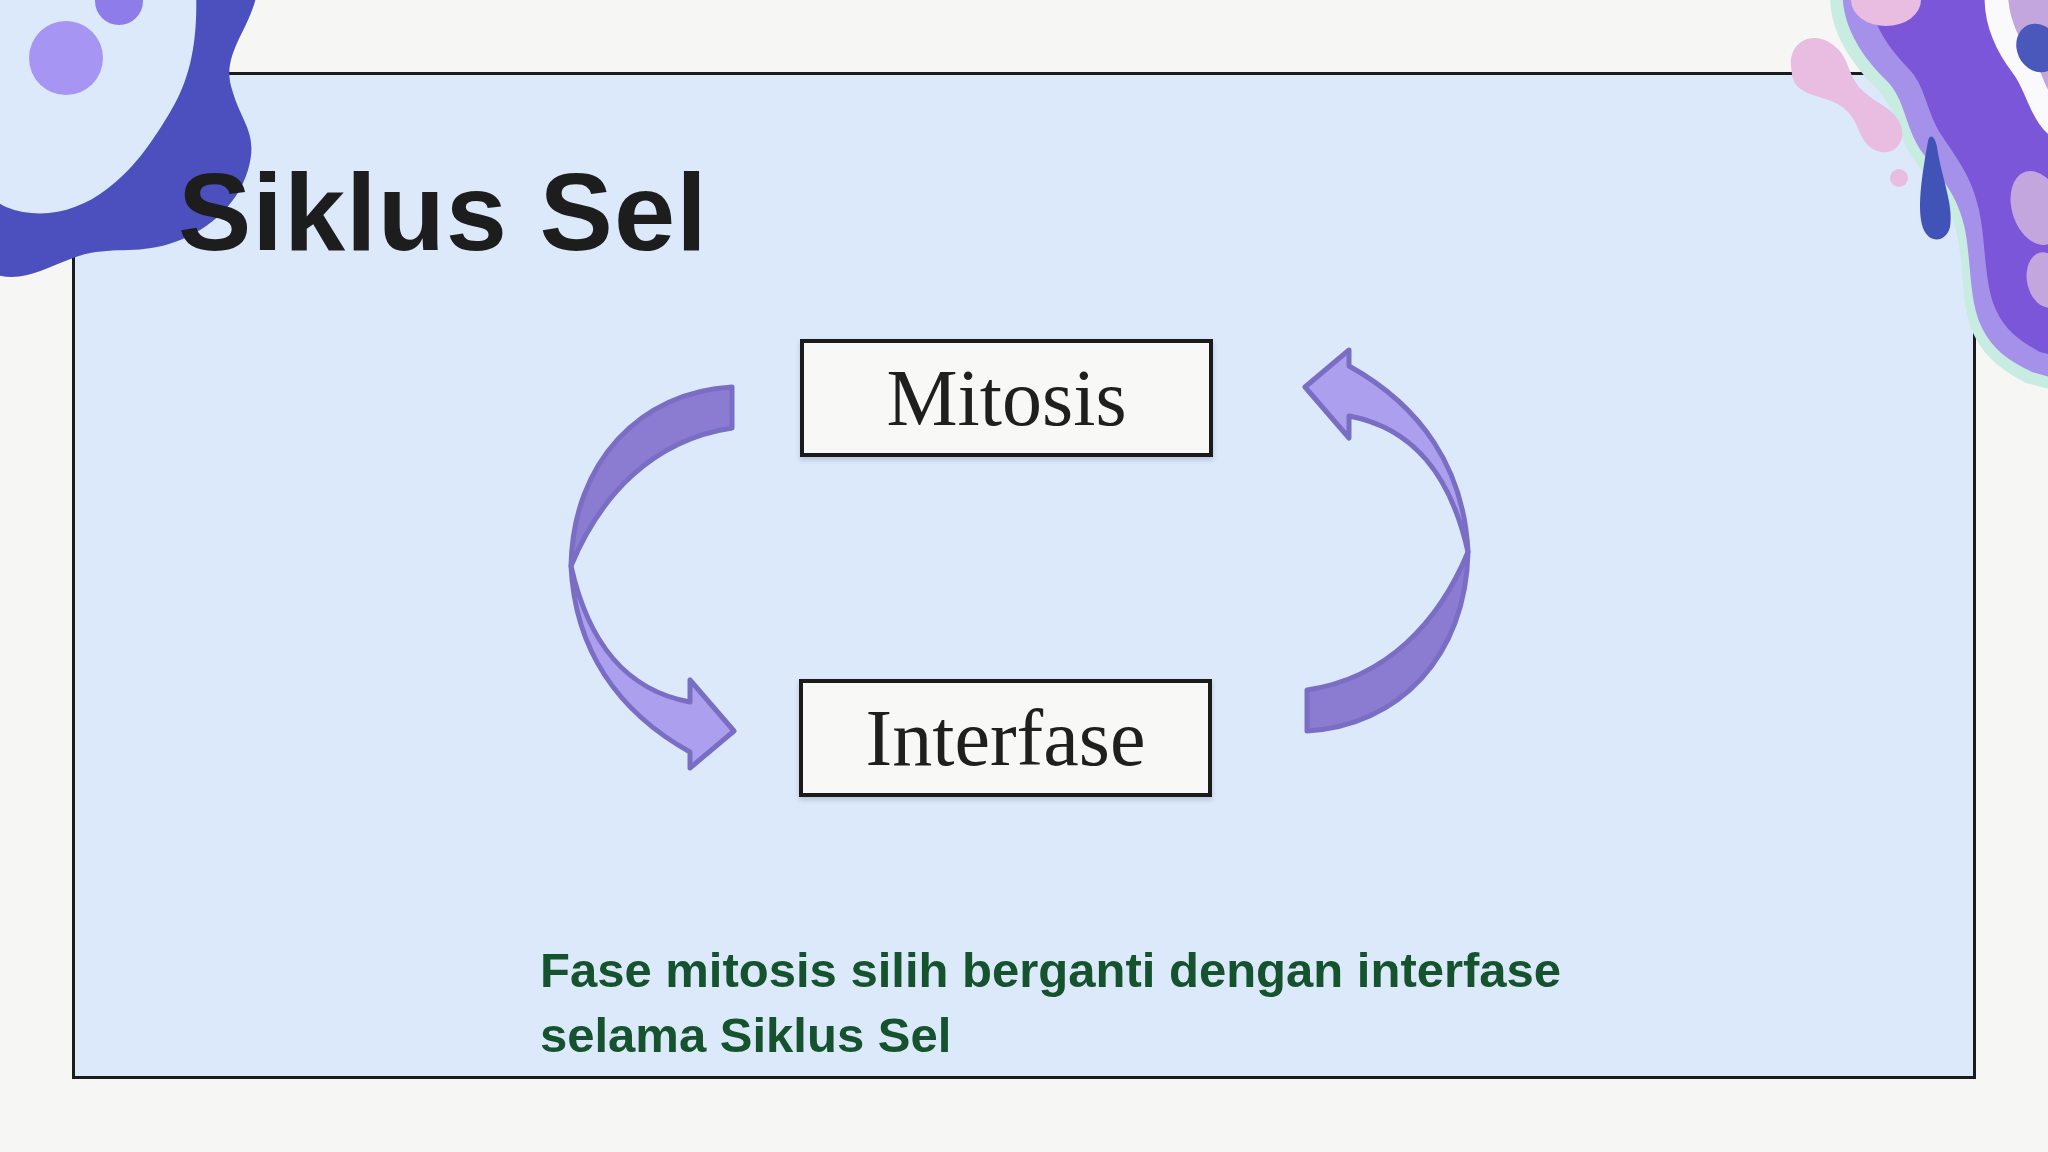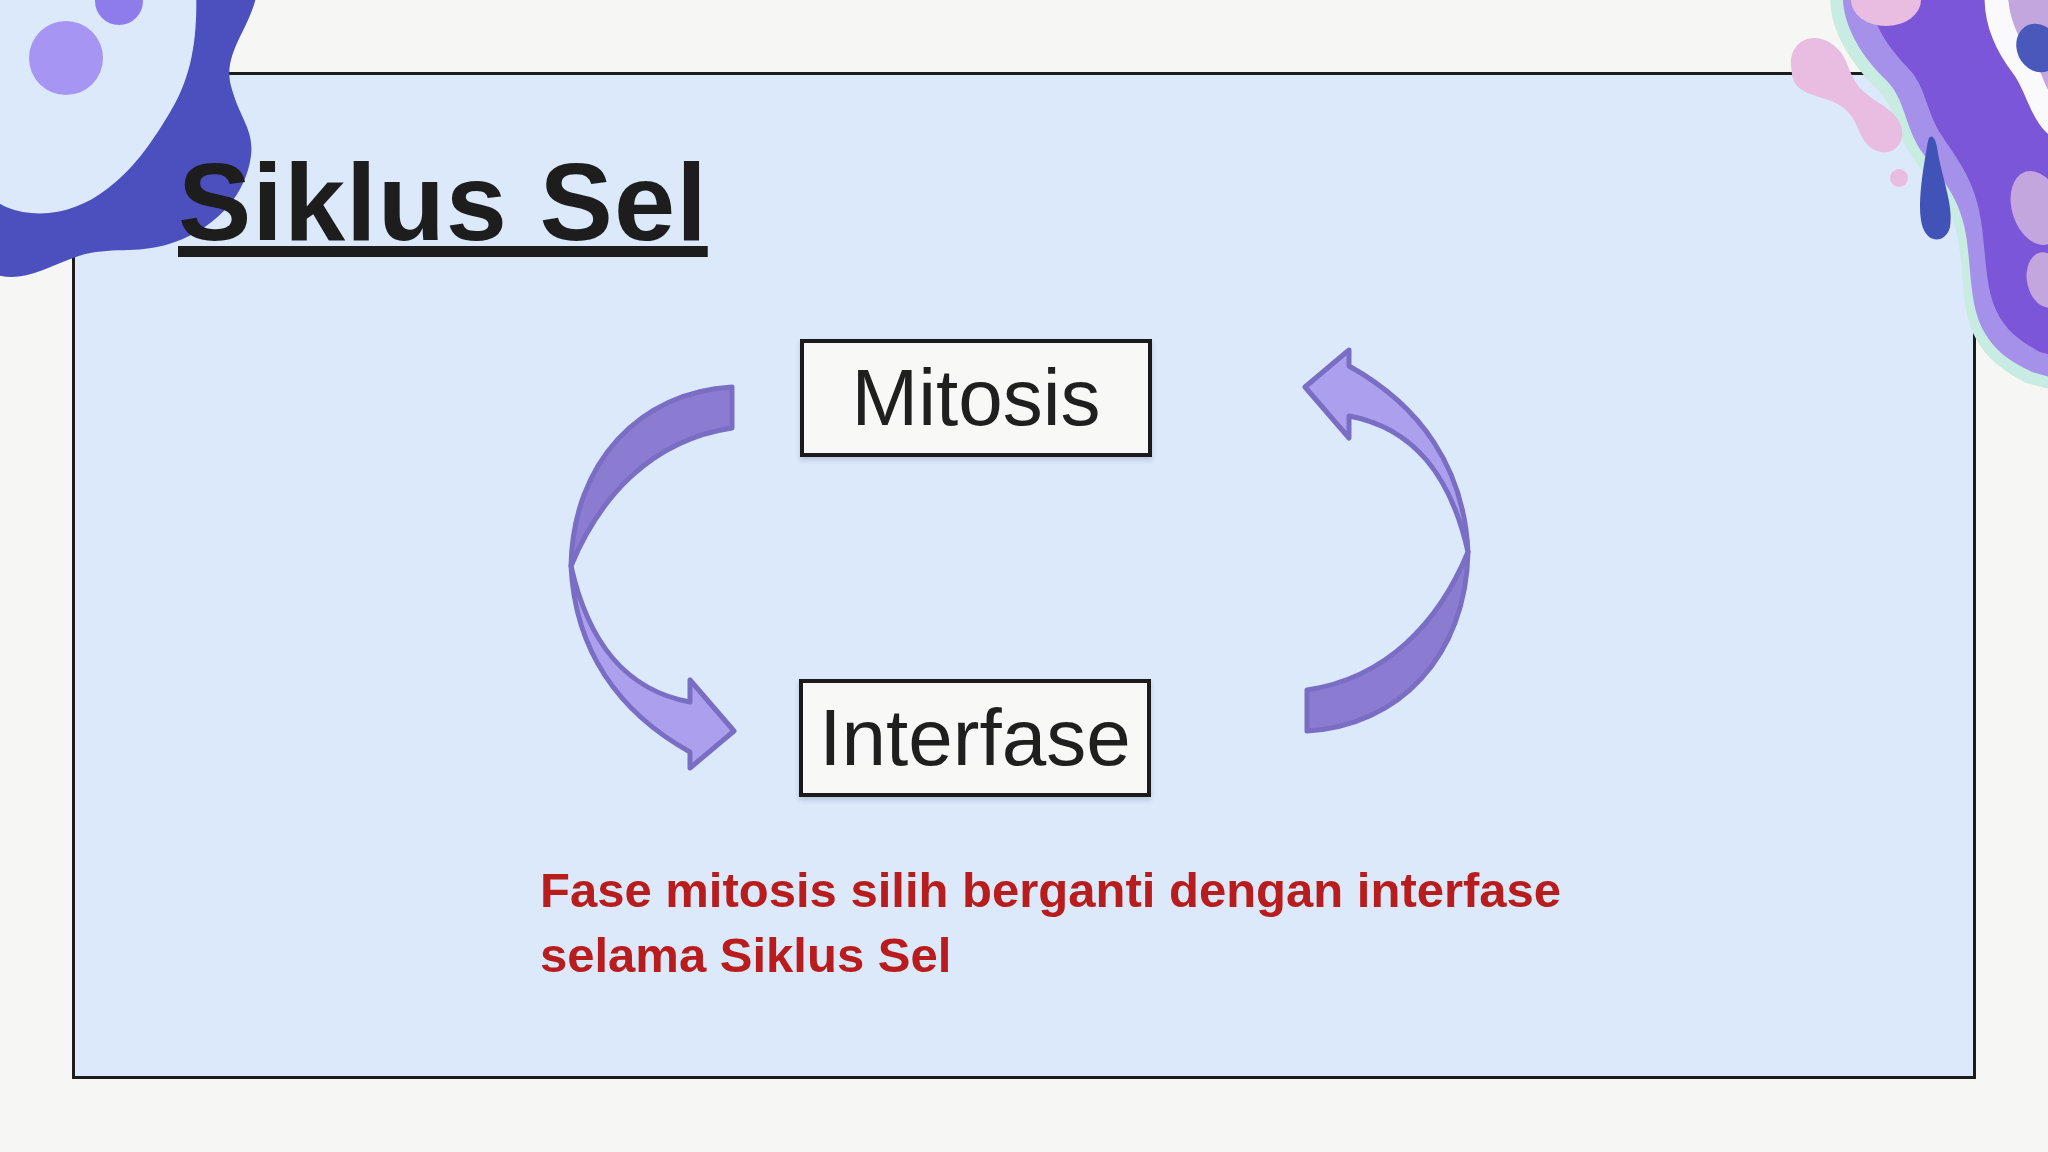--- a/index.html
+++ b/index.html
@@ -1,31 +1,31 @@
 <!DOCTYPE html>
 <html><head>
 <meta charset="utf-8">
 <style>
   html,body{margin:0;padding:0;background:#F6F6F4;}
   .stage{position:relative;width:2048px;height:1152px;overflow:hidden;
          background:#F6F6F4;font-family:"Liberation Sans",sans-serif;}
   .panel{position:absolute;left:72px;top:72px;width:1904px;height:1007px;
          box-sizing:border-box;background:#DBE9FB;border:3px solid #1C1C1C;}
   .deco{position:absolute;left:0;top:0;width:2048px;height:1152px;pointer-events:none;}
-  .title{position:absolute;left:178px;top:138px;margin:0;
-         font-size:110px;font-weight:bold;letter-spacing:1px;color:#1D1D1D;text-decoration:underline;}
-  .node{position:absolute;width:352px;height:118px;box-sizing:border-box;
+  .title{position:absolute;left:178px;top:148px;margin:0;
+         font-size:110px;font-weight:bold;letter-spacing:1px;color:#1D1D1D;}
+  .node{position:absolute;width:413px;height:118px;box-sizing:border-box;
         background:#F8F8F6;border:4px solid #1B1B1B;
         display:flex;align-items:center;justify-content:center;
-        box-shadow:0 3px 5px rgba(40,40,70,0.18);}
+        box-shadow:0 3px 5px rgba(40,40,70,0.18);font-family:Liberation Serif, serif;}
   .node span{font-size:80px;font-weight:400;color:#1F1F1F;line-height:1;}
   .node-mitosis{left:800px;top:339px;}
   .node-interfase{left:799px;top:663px;margin-top:16px;}
-  .caption{position:absolute;left:540px;top:858px;
-           font-size:49px;font-weight:bold;color:#b91c1c;line-height:65px;}
+  .caption{position:absolute;left:540px;top:938px;
+           font-size:49px;font-weight:bold;color:#14532d;line-height:65px;}
 </style>
 </head>
 <body>
 
 <div class="stage">
 
   <div class="panel"></div>
 
   <svg class="deco" viewBox="0 0 2048 1152">
 

